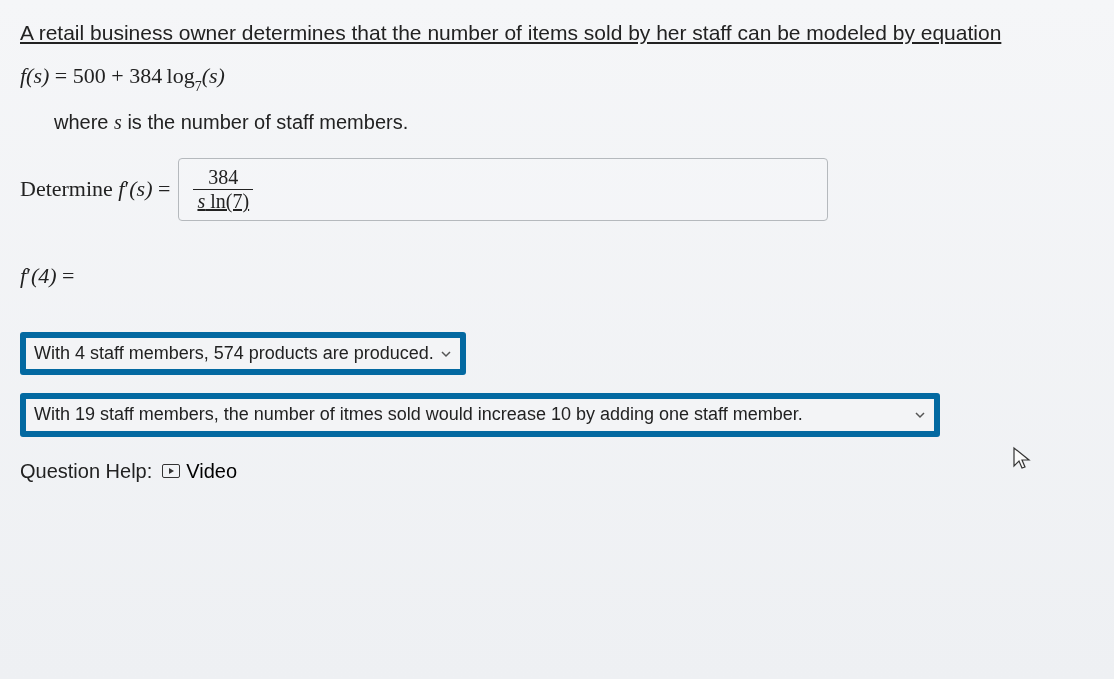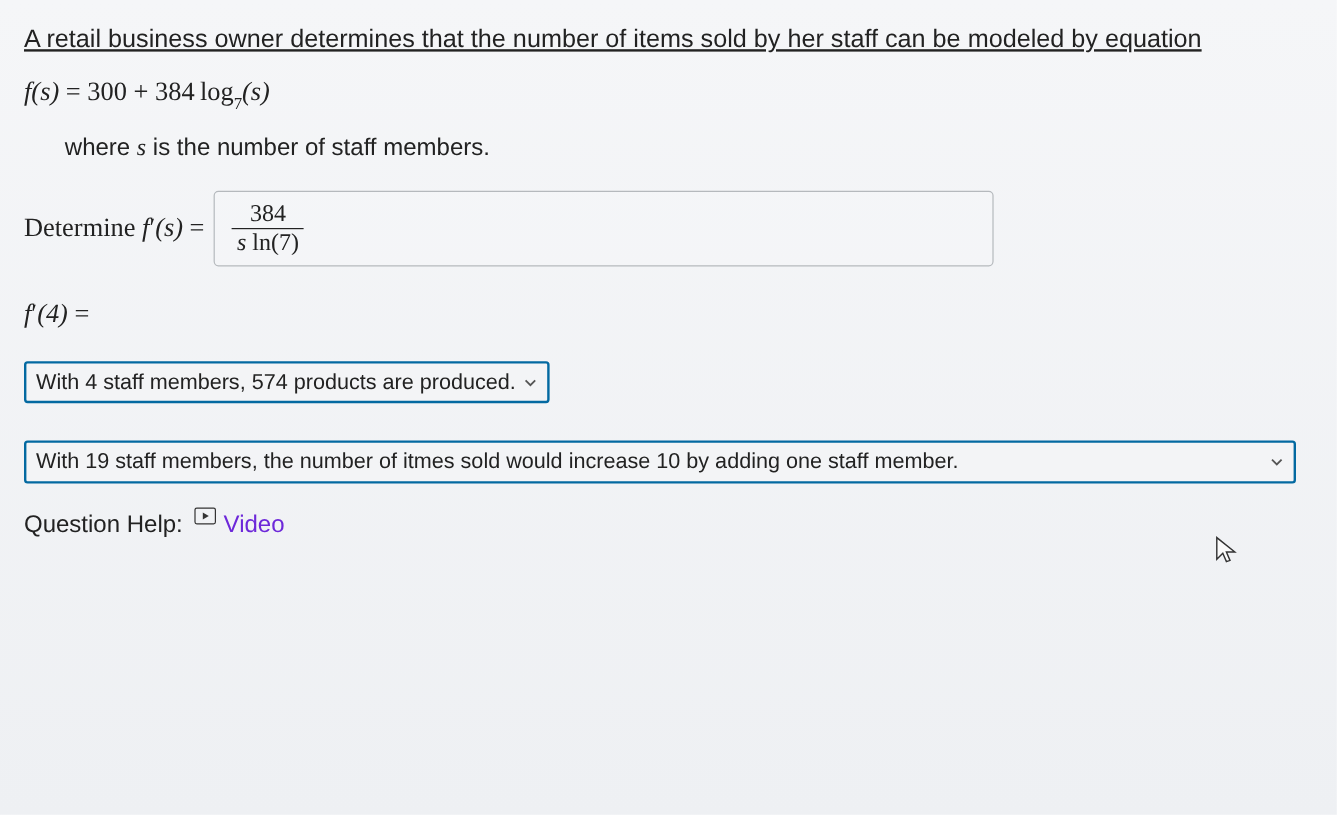--- a/index.html
+++ b/index.html
@@ -10,77 +10,77 @@
       background: linear-gradient(180deg, #f5f6f8 0%, #eef0f3 100%);
       padding: 18px 20px 18px 20px;
       width: 1114px;
       height: 679px;
       line-height: 1.4;
     }
     .intro { margin-bottom: 14px; font-size: 21px; text-decoration: underline; }
     .formula-block { margin: 12px 0 14px 0; font-family: "Cambria Math", "Times New Roman", serif; font-size: 22px; }
     .formula-block .sub { font-size: 14px; vertical-align: sub; position: relative; top: 2px; }
     .where { margin-bottom: 22px; font-size: 20px; margin-left: 34px; }
-    .row { display: flex; align-items: center; margin-bottom: 24px; }
+    .row { display: flex; align-items: center; margin-bottom: 40px; }
     .math-label { font-family: "Cambria Math", "Times New Roman", serif; font-size: 22px; margin-right: 8px; white-space: nowrap; }
     .math-label .var { font-style: italic; }
     .prime { font-style: normal; }
     .answer-box {
       border: 1px solid #b5b9bd;
       border-radius: 4px;
       background: rgba(255,255,255,0.15);
       padding: 8px 14px;
       min-height: 48px;
       display: flex;
       align-items: center;
       font-family: "Cambria Math", "Times New Roman", serif;
       font-size: 20px;
     }
     .answer-box.wide { flex: 1; max-width: 650px; margin-right: 10px; }
     .answer-box.narrow { width: 160px; }
     .frac { display: inline-flex; flex-direction: column; align-items: center; vertical-align: middle; line-height: 1.05; }
     .frac .num { padding: 0 4px 1px; }
-    .frac .den { border-top: 1.4px solid #222; padding: 1px 4px 0; }
+    .frac .den { border-top: 1.4px solid #222; padding: 1px 4px 0; text-decoration: underline; }
     .question-block { margin-bottom: 18px; }
     .question-text { font-size: 20px; margin-bottom: 4px; }
     .select-box {
-      border: 2px solid #0369a1;
+      border: 6px solid #0369a1;
       border-radius: 3px;
       background: #f3f4f6;
       padding: 3px 26px 3px 8px;
       font-size: 18px;
       color: #222;
       display: inline-flex;
       align-items: center;
       position: relative;
       cursor: pointer;
       min-height: 28px;
     }
-    .select-box.wide2 { width: 1060px; margin-top: 13px; }
+    .select-box.wide2 { width: 920px; }
     .select-caret {
       position: absolute; right: 8px; top: 50%; transform: translateY(-50%);
       display: inline-flex; align-items: center; justify-content: center;
     }
     .help-row { display: flex; align-items: center; gap: 10px; font-size: 20px; margin-top: 20px; }
-    .video-link { color: #6d28d9; text-decoration: none; display: inline-flex; align-items: flex-start; gap: 6px; cursor: pointer; }
+    .video-link { color: #000000; text-decoration: none; display: inline-flex; align-items: center; gap: 6px; cursor: pointer; }
     .video-icon {
       width: 18px; height: 14px; border: 1.5px solid #333; border-radius: 2px;
       display: inline-flex; align-items: center; justify-content: center;
     }
     .tri { width: 0; height: 0; border-left: 5px solid #333; border-top: 3px solid transparent; border-bottom: 3px solid transparent; margin-left: 1px; }
     .italic-var { font-style: italic; font-family: "Cambria Math", "Times New Roman", serif; }
     .cursor-arrow { position: absolute; pointer-events: none; }
   </style>
 </head>
 <body>
 
 <div class="intro">A retail business owner determines that the number of items sold by her staff can be modeled by equation</div>
 
 <div class="formula-block">
-  <span class="italic-var">f(s)</span><span> = </span><span>300</span><span> + </span><span>384</span> <span>log</span><span class="sub">7</span><span class="italic-var">(s)</span>
+  <span class="italic-var">f(s)</span><span> = </span><span>500</span><span> + </span><span>384</span> <span>log</span><span class="sub">7</span><span class="italic-var">(s)</span>
 </div>
 
 <div class="where">
   <span>where </span><span class="italic-var">s</span><span> is the number of staff members.</span>
 </div>
 
 <div class="row">
   <span class="math-label">
     <span>Determine </span><span class="var">f</span><span class="prime">′</span><span class="var">(s)</span><span> = </span>
   </span>

